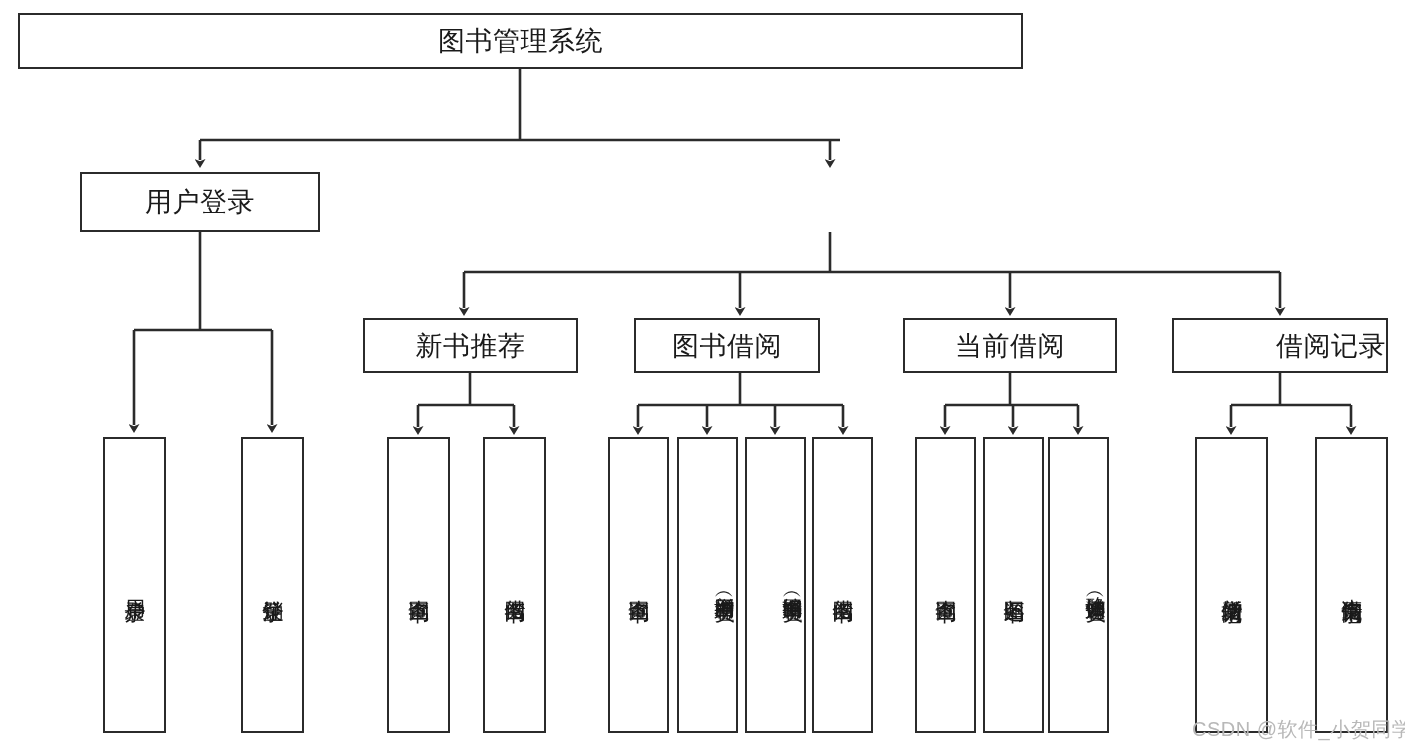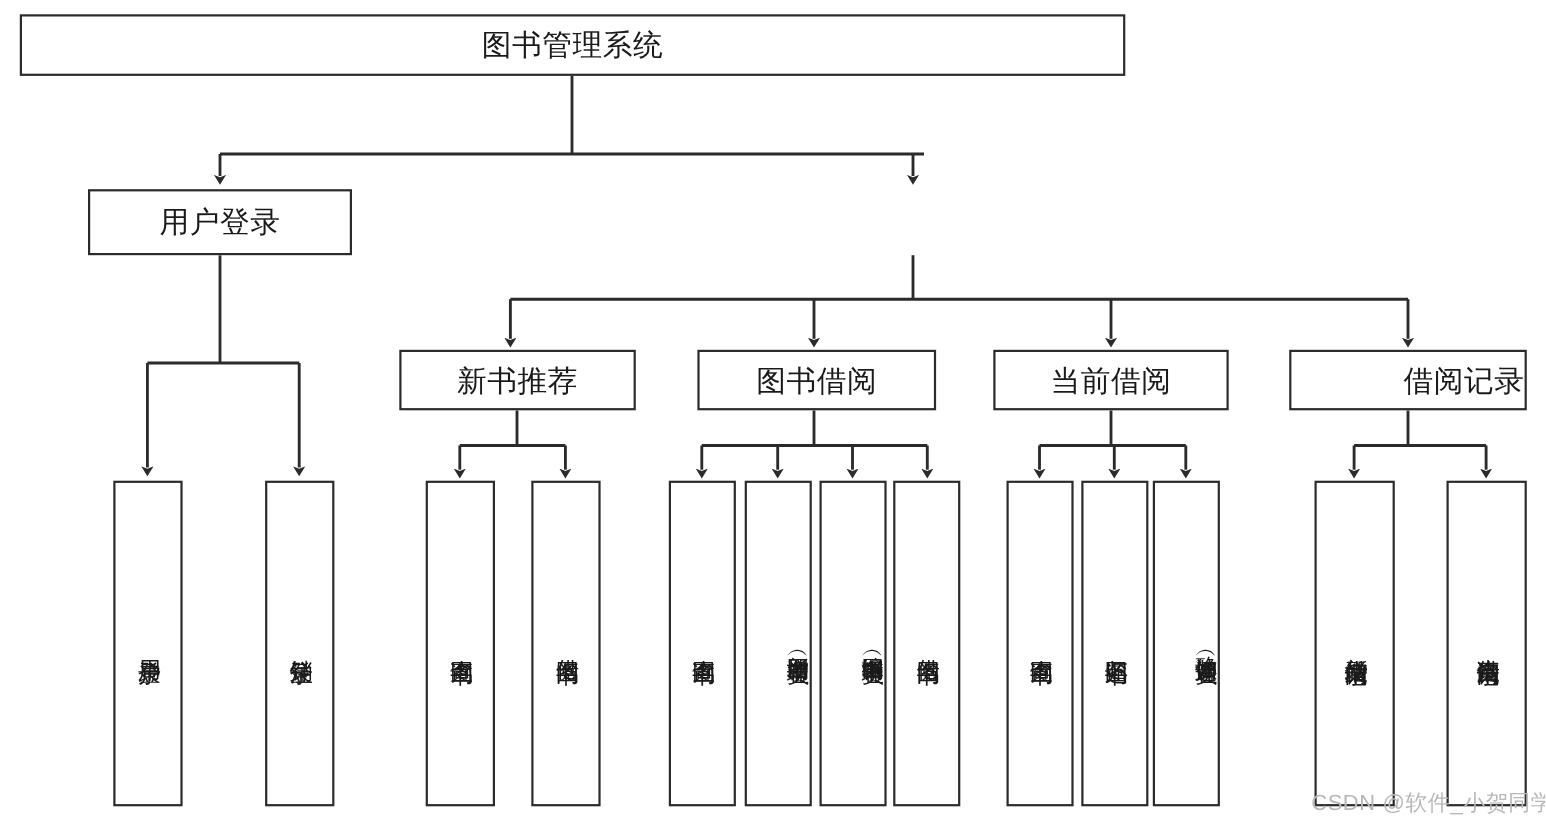--- a/index.html
+++ b/index.html
@@ -131,21 +131,21 @@
     <span>图书管理系统</span>
   </div>
 
   <div class="node node-h" style="left:80px; top:172px; width:240px; height:60px;">
     <span>用户登录</span>
   </div>
 
   <div class="node node-h" style="left:363px; top:318px; width:215px; height:55px;">
     <span>新书推荐</span>
   </div>
-  <div class="node node-h" style="left:634px; top:318px; width:217px; height:55px;">
+  <div class="node node-h" style="left:634px; top:318px; width:186px; height:55px;">
     <span>图书借阅</span>
   </div>
   <div class="node node-h" style="left:903px; top:318px; width:214px; height:55px;font-family:Liberation Mono, monospace;">
     <span>当前借阅</span>
   </div>
   <div class="node node-h" style="left:1172px; top:318px; width:216px; height:55px;justify-content:flex-end;">
     <span>借阅记录</span>
   </div>
 
   <div class="node node-v" style="left:103px; top:437px; width:63px; height:296px;">

